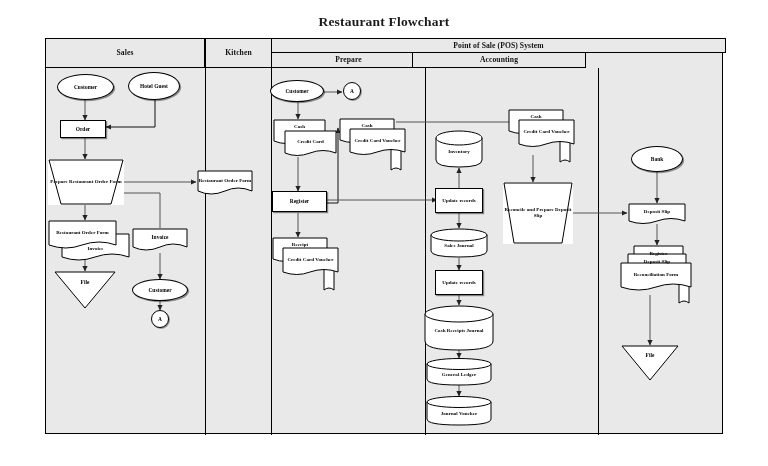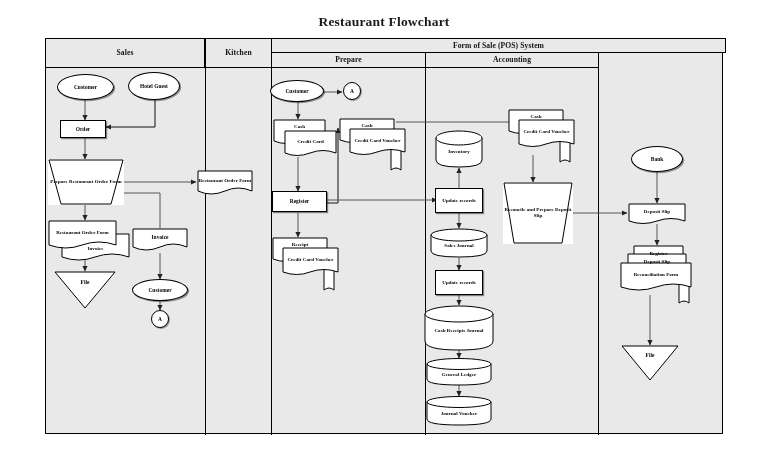--- a/index.html
+++ b/index.html
@@ -70,27 +70,27 @@
 
   <div id="frame">
 
     <div class="hdr" style="left:159px;top:-1px;width:67px;height:30px;">
       <span>Kitchen</span>
     </div>
     <div class="hdr" style="left:-1px;top:-1px;width:160px;height:30px;">
       <span>Sales</span>
     </div>
     <div class="hdr" style="left:225px;top:-1px;width:455px;height:15px;">
-      <span>Form of Sale (POS) System</span>
+      <span>Point of Sale (POS) System</span>
     </div>
 
     <div class="hdr" style="left:225px;top:13px;width:155px;height:16px;">
       <span>Prepare</span>
     </div>
-    <div class="hdr" style="left:379px;top:13px;width:174px;height:16px;">
+    <div class="hdr" style="left:366px;top:13px;width:174px;height:16px;">
       <span>Accounting</span>
     </div>
 
     <div class="vline" style="left:159px;top:29px;height:367px;"></div>
     <div class="vline" style="left:225px;top:29px;height:367px;"></div>
     <div class="vline" style="left:379px;top:29px;height:367px;"></div>
     <div class="vline" style="left:552px;top:29px;height:367px;"></div>
   </div>
 
   <svg id="canvas" viewBox="0 0 768 466">

